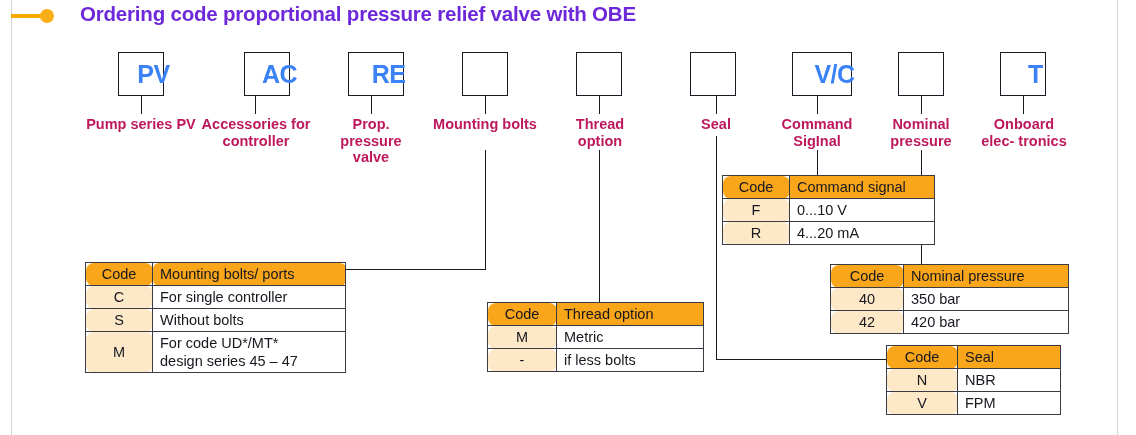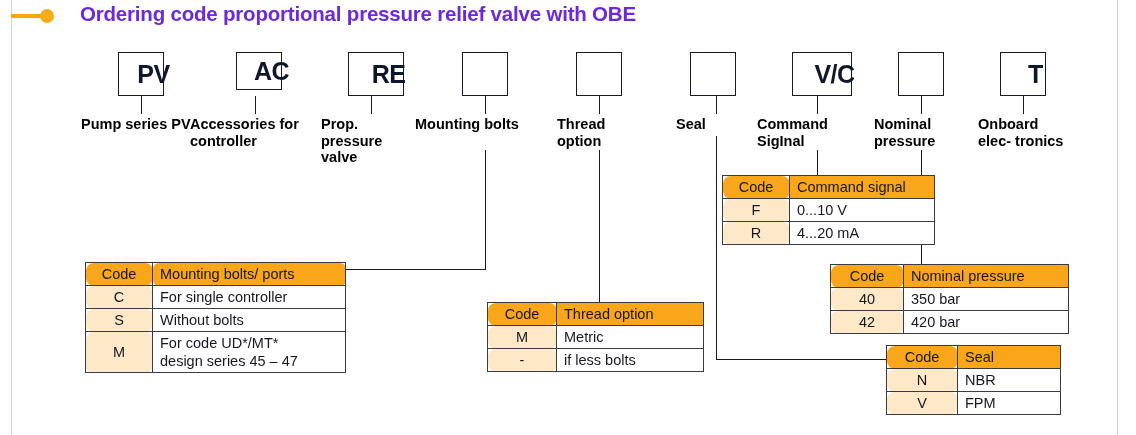--- a/index.html
+++ b/index.html
@@ -64,31 +64,32 @@
     position: absolute;
     border: 1.4px solid #1a1a24;
     background: #ffffff;
     box-sizing: border-box;
     display: flex;
     align-items: center;
     justify-content: center;
     font-size: 25px;
     font-weight: bold;
     letter-spacing: -0.5px;
-    color: #0f172a;
+    color: #3b82f6;
     padding-left: 25px;
   }
 
   
   .caption {
     position: absolute;
     font-size: 14.5px;
     font-weight: bold;
     line-height: 16.5px;
-    color: #000000;
+    text-align: center;
+    color: #be185d;
   }
 
   
   .vline {
     position: absolute;
     width: 1.3px;
     background: #1a1a24;
   }
   .hline {
     position: absolute;
@@ -131,21 +132,21 @@
 <div id="page">
 
   <div class="frame-rule left"></div>
   <div class="frame-rule right"></div>
 
   <div class="bullet-line"></div>
   <div class="bullet-dot"></div>
   <div class="page-title">Ordering code proportional pressure relief valve with OBE</div>
 
   <div class="code-box" style="left:118px;  top:52px; width:46px; height:44px;">PV</div>
-  <div class="code-box" style="left:236px;  top:52px; width:46px; height:38px;">AC</div>
+  <div class="code-box" style="left:244px;  top:52px; width:46px; height:44px;">AC</div>
   <div class="code-box" style="left:348px;  top:52px; width:56px; height:44px;">RE</div>
   <div class="code-box" style="left:462px;  top:52px; width:46px; height:44px;"></div>
   <div class="code-box" style="left:576px;  top:52px; width:46px; height:44px;"></div>
   <div class="code-box" style="left:690px;  top:52px; width:46px; height:44px;"></div>
   <div class="code-box" style="left:792px;  top:52px; width:60px; height:44px;">V/C</div>
   <div class="code-box" style="left:898px;  top:52px; width:46px; height:44px;"></div>
   <div class="code-box" style="left:1000px; top:52px; width:46px; height:44px;">T</div>
 
   <div class="vline" style="left:141px; top:96px; height:18px;"></div>
   <div class="vline" style="left:255px; top:96px; height:18px;"></div>

